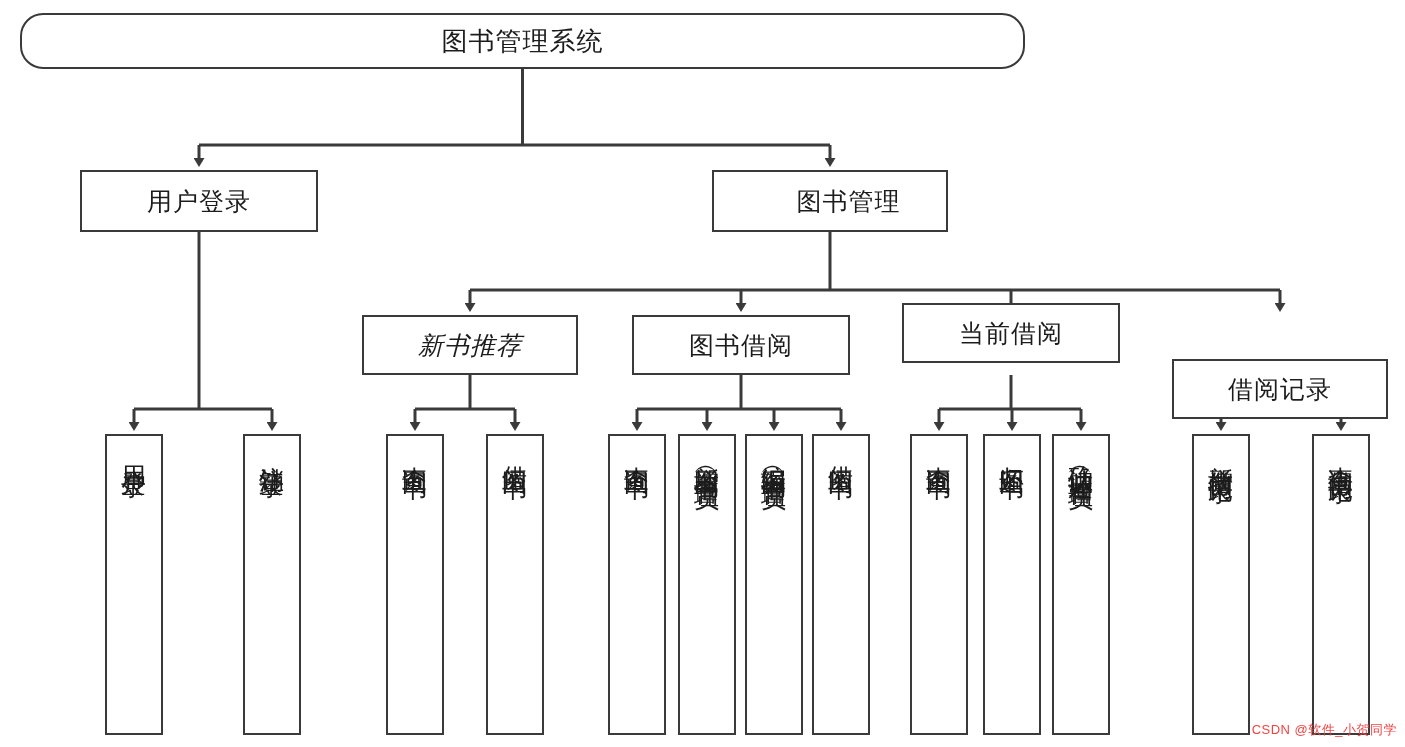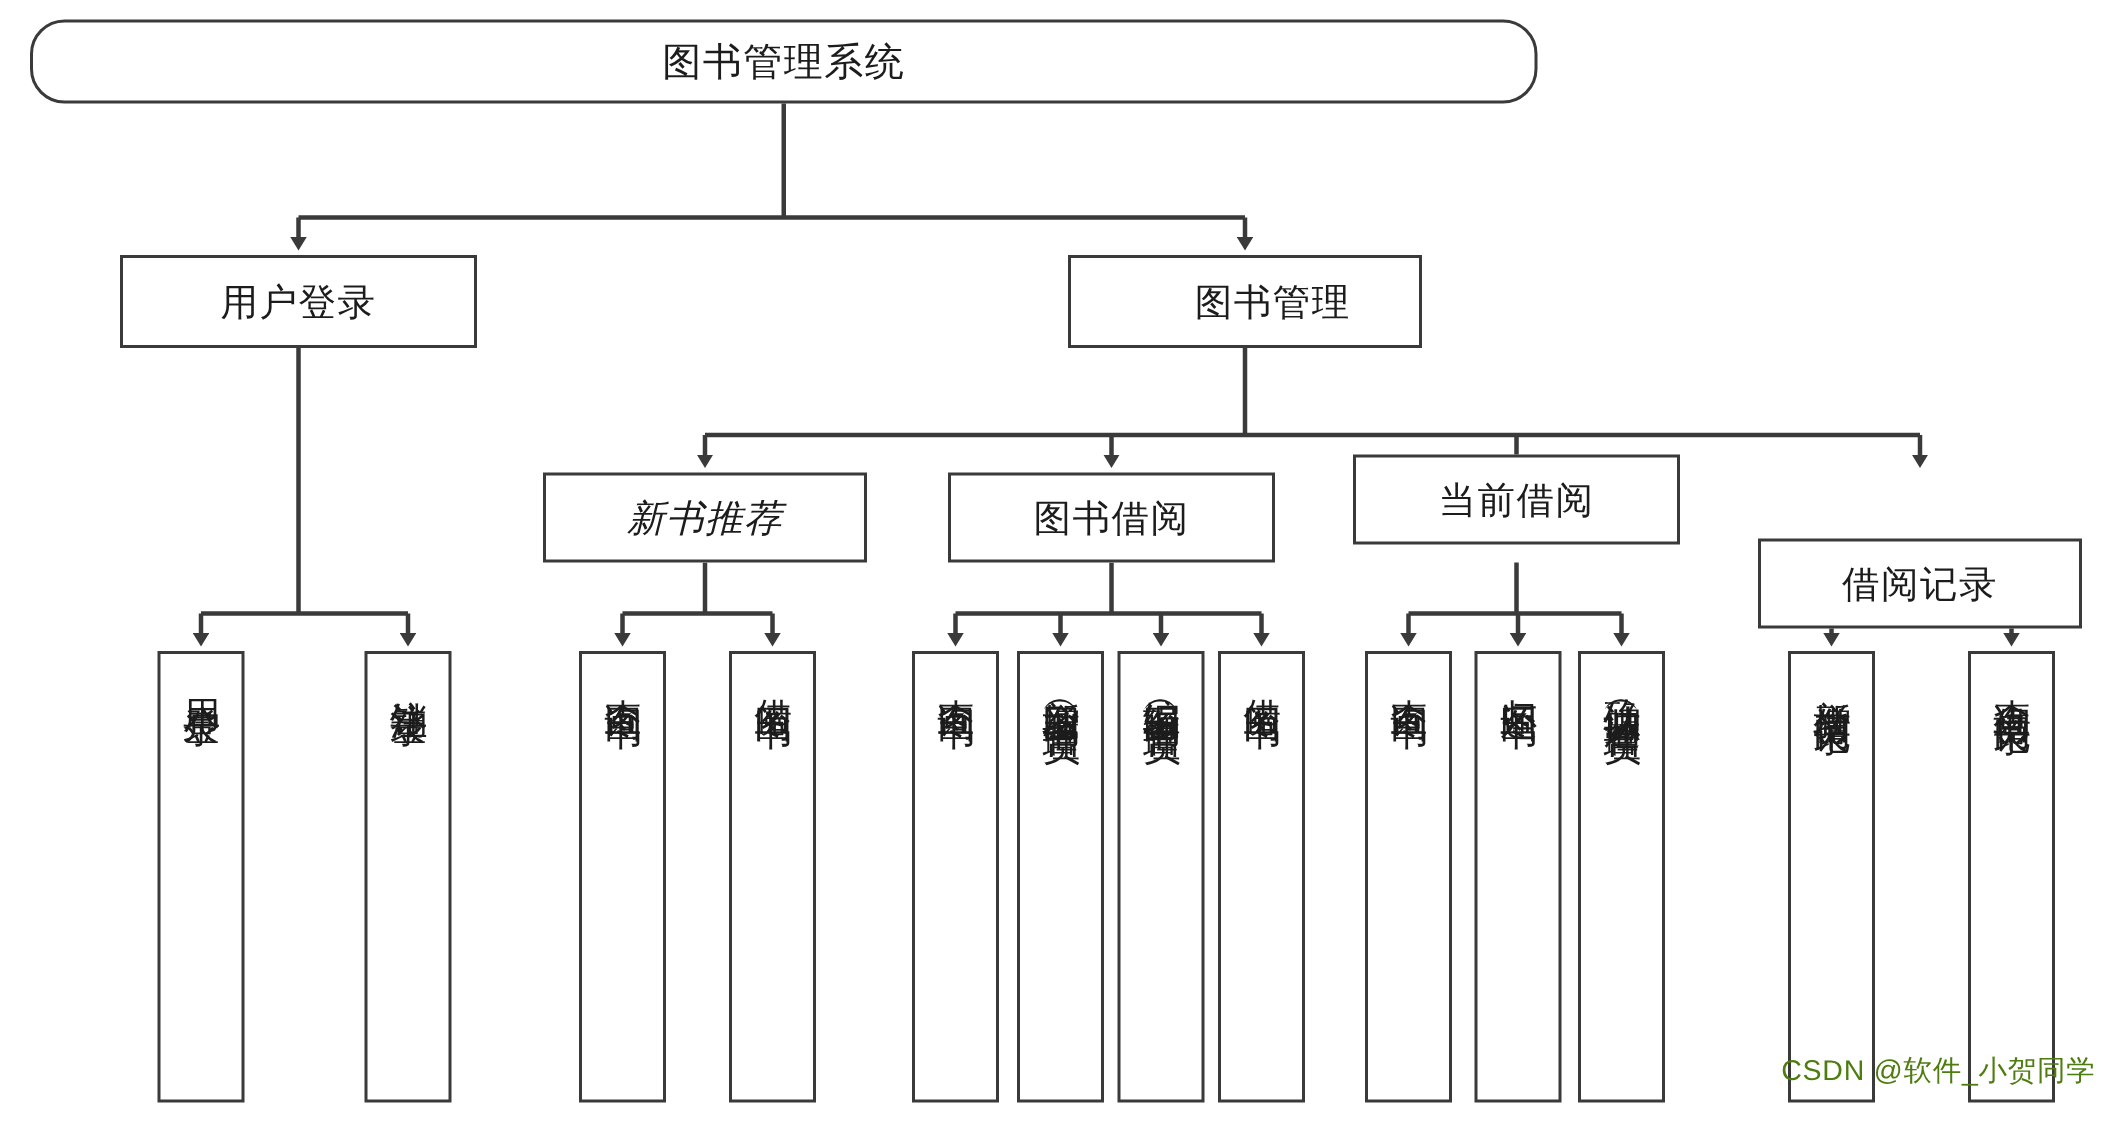--- a/index.html
+++ b/index.html
@@ -38,23 +38,23 @@
     writing-mode:vertical-rl;
     text-orientation:upright;
     line-height:1.04;
     letter-spacing:3px;
     display:block;
     white-space:nowrap;
   }
   .watermark{
     position:absolute;
     right:8px;
-    bottom:20px;
-    font-size:19px;
-    color:#4d7c0f;
+    bottom:8px;
+    font-size:13px;
+    color:#ef4444;
     white-space:nowrap;
     letter-spacing:.5px;
   }
 </style>
 </head>
 <body>
 
 <div id="stage">
   <svg id="wires" viewBox="0 0 1405 747">
     <defs>

